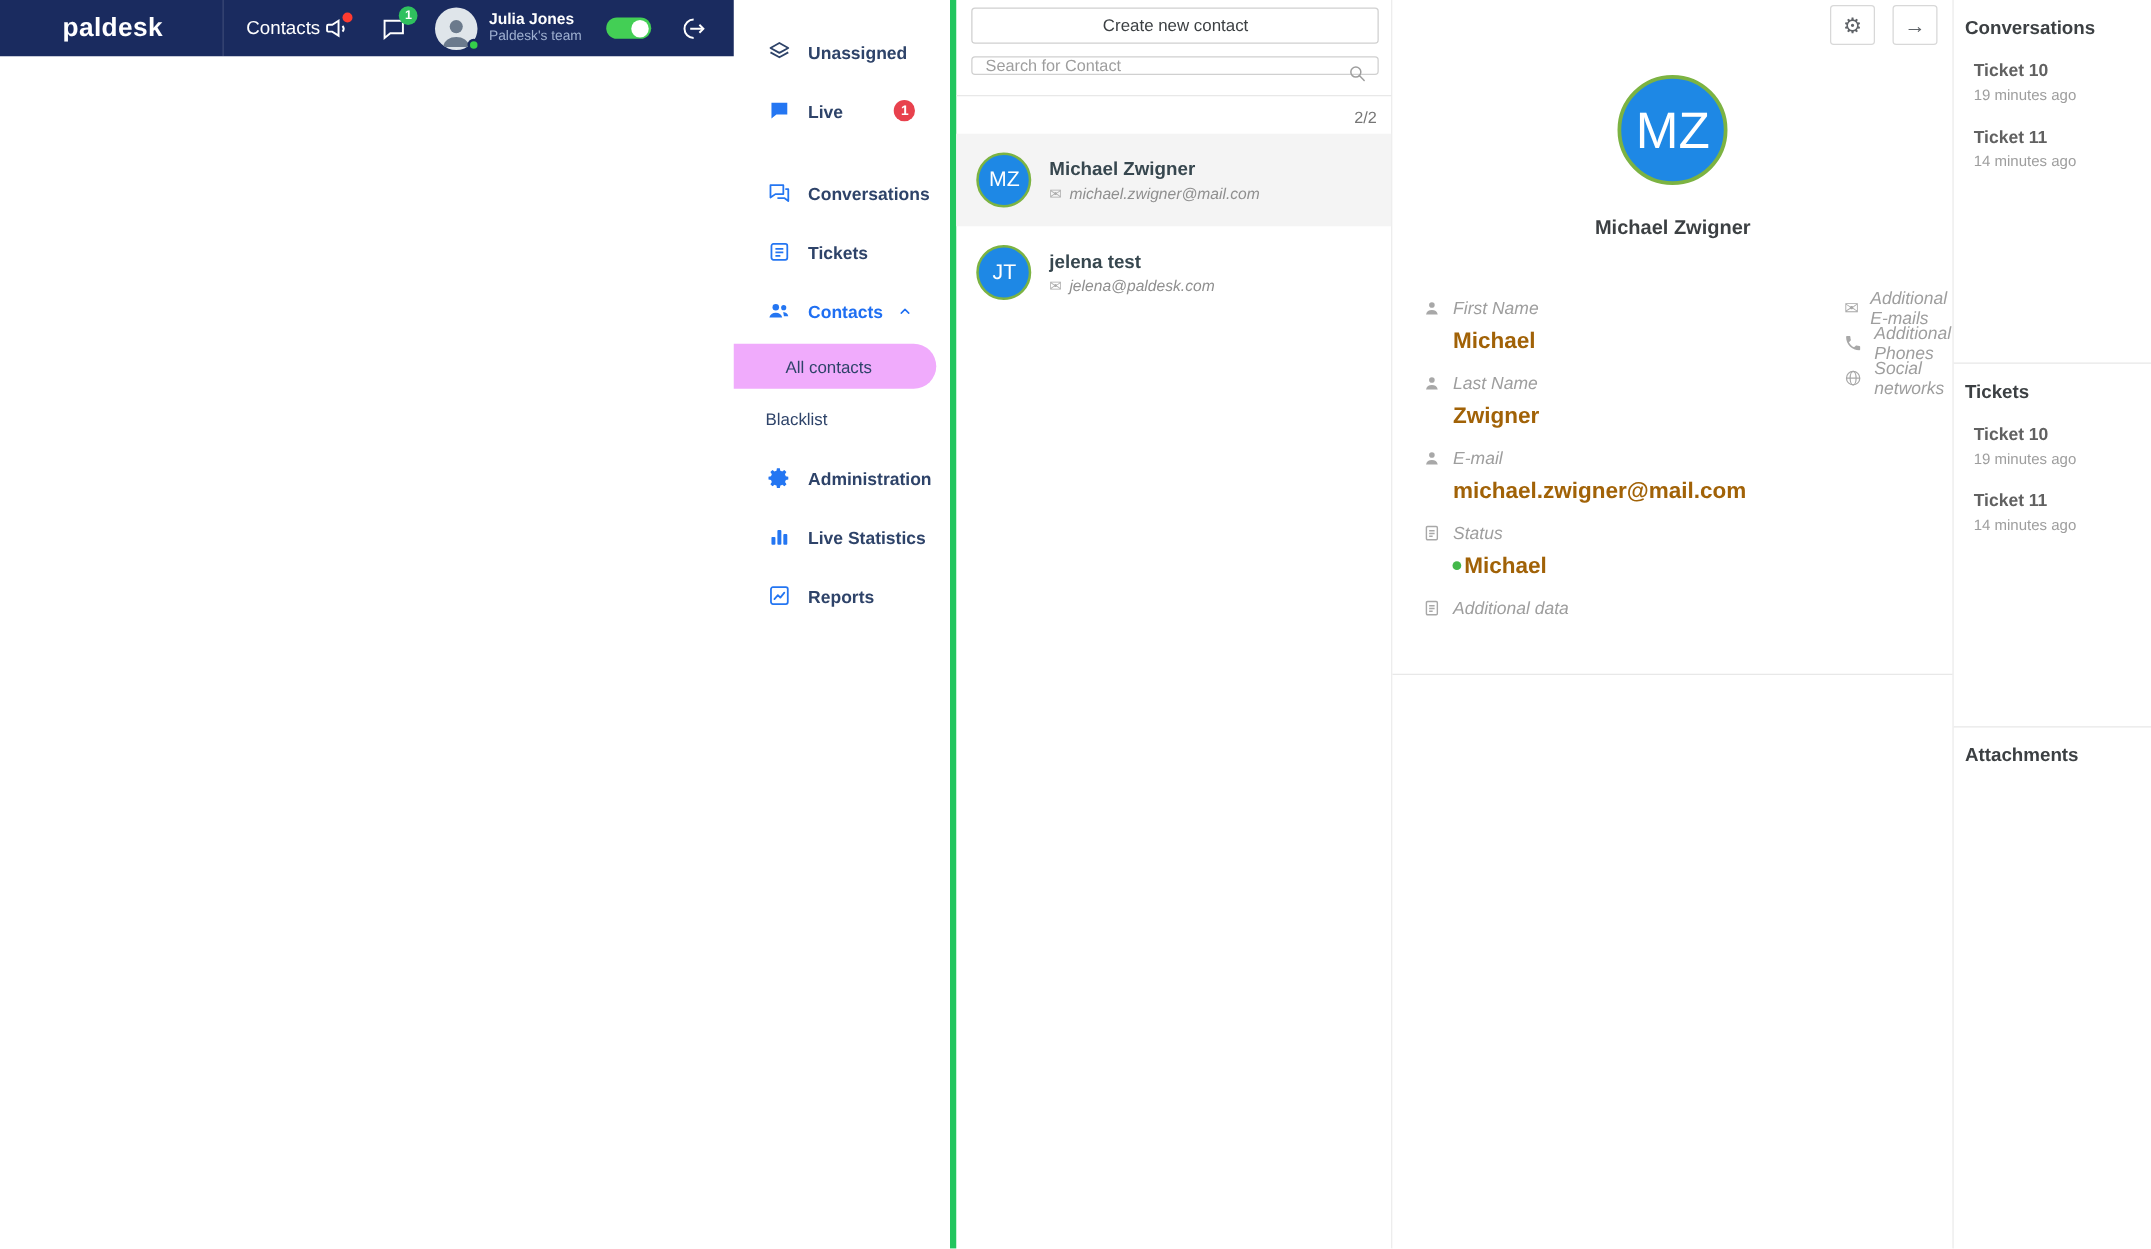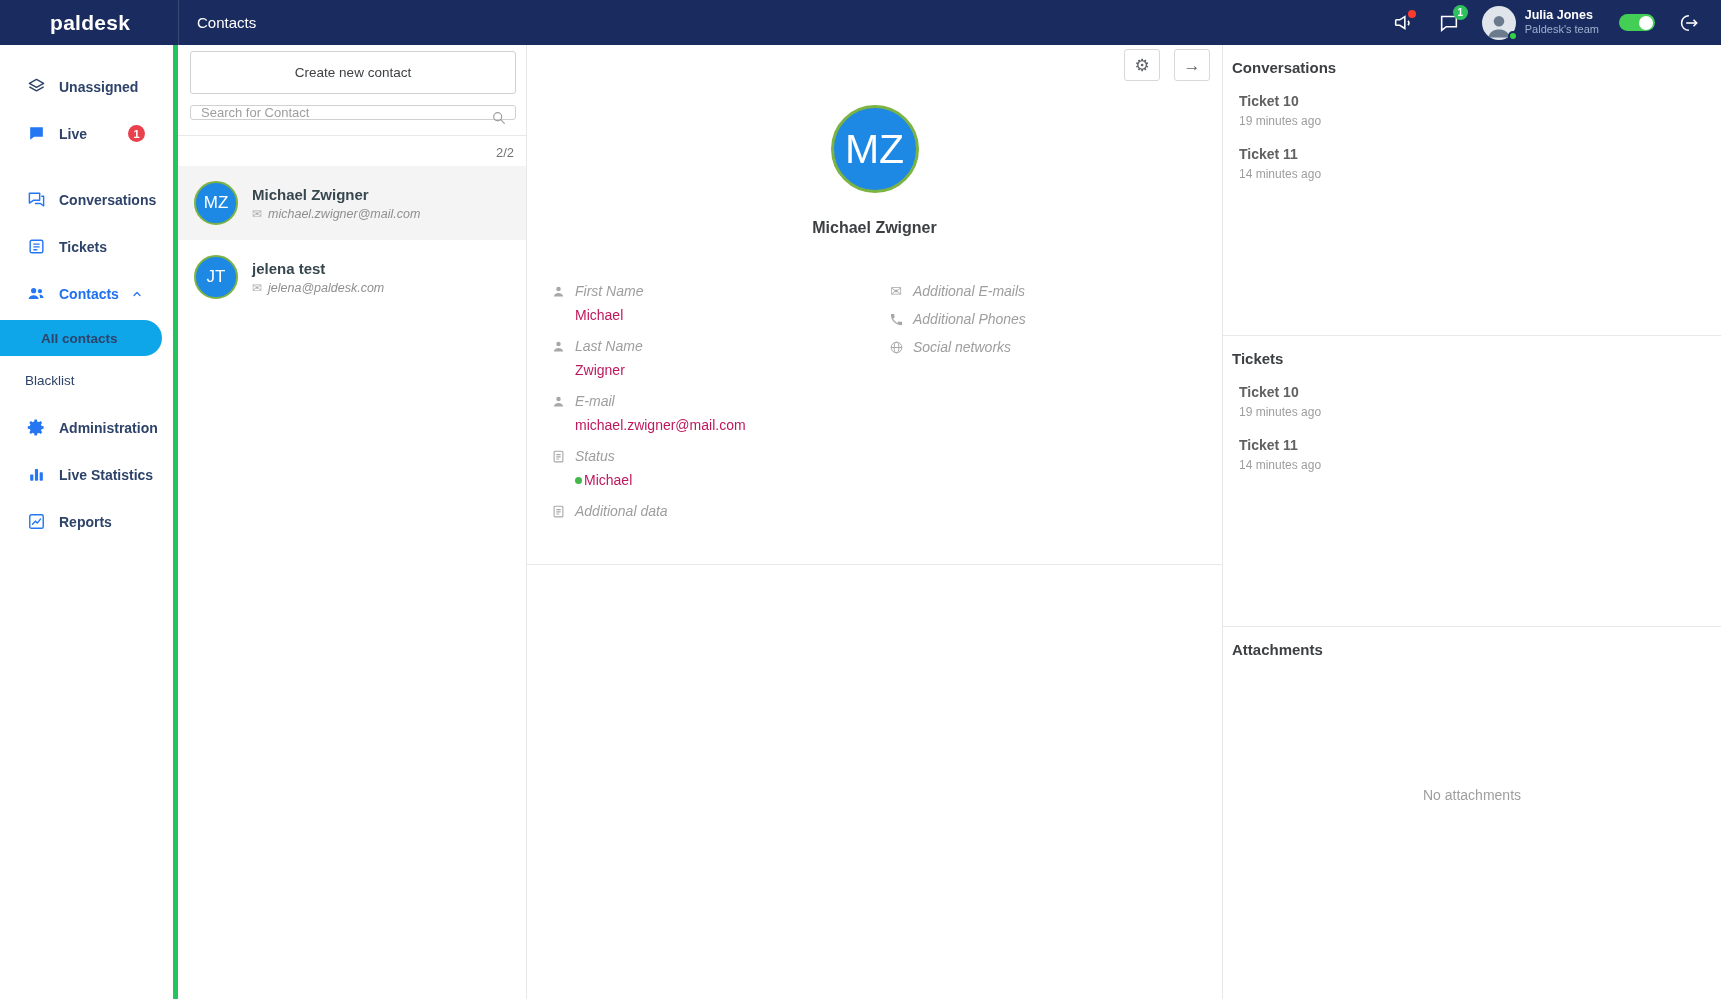--- a/index.html
+++ b/index.html
@@ -1,18 +1,18 @@
 <!DOCTYPE html>
 <html><head>
 <meta charset="utf-8">
 <style>
   * { box-sizing: border-box; margin: 0; padding: 0; }
   html,body { background:#fff; }
   body { font-family: "Liberation Sans", sans-serif; }
-  .app { width:1721px; height:999px; display:flex; flex-direction:column; overflow:hidden; background:#fff; }
+  .app { width:1721px; height:999px; display:flex; flex-direction:row; overflow:hidden; background:#fff; }
 
   
   .navbar { height:45px; background:#1a2b5f; color:#fff; display:flex; align-items:center; flex-shrink:0; }
   .brand { width:178px; padding-left:50px; font-size:21px; font-weight:bold; letter-spacing:.3px; }
   .nav-sep { width:1px; height:45px; background:rgba(255,255,255,.14); }
   .page-title { padding-left:18px; font-size:15px; }
   .nav-right { margin-left:auto; display:flex; align-items:center; gap:20px; padding-right:20px; }
   .nav-ic { position:relative; width:26px; height:26px; display:flex; align-items:center; justify-content:center; cursor:pointer; }
   .nav-ic svg { stroke:#fff; }
   .red-dot { position:absolute; top:0; right:0; width:8px; height:8px; border-radius:50%; background:#ff3b30; }
@@ -32,28 +32,28 @@
 
   
   .sidebar { width:178px; flex-shrink:0; border-right:5px solid #22c55e; display:flex; flex-direction:column; padding-top:18px; }
   .side-item { display:flex; align-items:center; gap:13px; padding-left:26px; height:47px; font-size:14px; font-weight:600; color:#2e4369; cursor:pointer; position:relative; flex-shrink:0; }
   .side-item .s-ic { width:20px; display:flex; justify-content:center; color:#2476f2; }
   .side-item.navy-ic .s-ic { color:#2e4369; }
   .side-item.active { color:#1f6ff2; }
   .gap-after { margin-bottom:19px; }
   .side-badge { position:absolute; right:28px; min-width:17px; height:17px; border-radius:9px; background:#e8414d; color:#fff; font-size:11px; font-weight:bold; display:flex; align-items:center; justify-content:center; padding:0 4px; }
   .chevron { position:absolute; right:30px; display:flex; }
-  .sub-pill { margin-top:3px; height:36px; width:162px; display:flex; align-items:center; padding-left:41px; background:#0ea5e9; border-radius:0 18px 18px 0; font-size:13.5px; color:#2e4369; font-weight:700; cursor:pointer; flex-shrink:0; }
+  .sub-pill { margin-top:3px; height:36px; width:162px; display:flex; align-items:center; padding-left:41px; background:#f0abfc; border-radius:0 18px 18px 0; font-size:13.5px; color:#2e4369; font-weight:400; cursor:pointer; flex-shrink:0; }
   .sub-item { height:48px; display:flex; align-items:center; padding-left:25px; font-size:13.5px; color:#2e4369; font-weight:500; cursor:pointer; flex-shrink:0; }
   .side-footer { margin-top:auto; border-top:1px solid #eceff1; padding-bottom:81px; }
 
   
   .contact-panel { width:349px; flex-shrink:0; border-right:1px solid #e8e8e8; display:flex; flex-direction:column; }
   .cp-top { padding:6px 10px 14px 12px; border-bottom:1px solid #e8e8e8; }
-  .create-btn { width:100%; height:43px; background:#fff; border:1px solid #d0d0d0; border-radius:3px; font-size:13.5px; color:#3c4043; font-family:inherit; cursor:pointer; }
+  .create-btn { width:100%; height:29px; background:#fff; border:1px solid #d0d0d0; border-radius:3px; font-size:13.5px; color:#3c4043; font-family:inherit; cursor:pointer; }
   .search-wrap { position:relative; margin-top:9px; }
   .search-input { width:100%; height:15px; border:1px solid #d0d0d0; border-radius:3px; padding:0 32px 0 10px; font-size:13px; color:#555; font-family:inherit; outline:none; }
   .search-input::placeholder { color:#9e9e9e; }
   .search-ic { position:absolute; right:9px; top:7px; color:#9e9e9e; }
   .counter-row { text-align:right; padding:9px 12px 6px 0; font-size:13px; color:#757575; }
   .c-item { display:flex; align-items:center; gap:14px; padding:15px 16px; cursor:pointer; }
   .c-item.selected { background:#f4f4f4; }
   .c-avatar { width:44px; height:44px; border-radius:50%; background:#1e88e5; border:2px solid #7cb342; color:#fff; font-size:17px; font-weight:300; display:flex; align-items:center; justify-content:center; flex-shrink:0; }
   .c-name { font-size:15px; font-weight:bold; color:#37474f; }
   .c-email { display:flex; align-items:center; gap:6px; margin-top:4px; font-size:12.5px; color:#8f8f8f; font-style:italic; }
@@ -68,21 +68,21 @@
   .arrow-glyph { font-size:17px; font-weight:bold; line-height:1; }
   .profile { display:flex; flex-direction:column; align-items:center; }
   .big-avatar { width:88px; height:88px; border-radius:50%; background:#1e88e5; border:3px solid #7cb342; color:#fff; font-size:41px; font-weight:300; display:flex; align-items:center; justify-content:center; margin-top:24px; }
   .profile-name { margin-top:26px; font-size:16px; font-weight:bold; color:#3c4043; }
   .fields { display:flex; padding-top:44px; padding-bottom:30px; }
   .col-left { width:361px; padding-left:23px; }
   .col-right { flex:1; }
   .field { margin-bottom:13px; }
   .f-label { display:flex; align-items:center; gap:9px; height:20px; font-size:14px; font-style:italic; color:#9e9e9e; }
   .f-label .f-ic { width:16px; display:flex; justify-content:center; color:#a8a8a8; font-style:normal; }
-  .f-value { margin-left:25px; margin-top:6px; font-size:14px; color:#be185d; display:flex; align-items:center; }
+  .f-value { margin-left:25px; margin-top:6px; font-size:18px; color:#a16207; display:flex; align-items:center;font-weight:bold; }
   .green-dot { display:inline-block; width:7px; height:7px; border-radius:50%; background:#43b84a; margin-right:2px; }
   .r-field { margin-bottom:8px; }
   .glyph { font-style:normal; font-size:14px; line-height:1; }
 
   
   .right-panel { width:498px; flex-shrink:0; display:flex; flex-direction:column; background:#fff; }
   .rp-section { border-bottom:1px solid #e8e8e8; height:291px; overflow:hidden; }
   .rp-section.last { border-bottom:none; flex:1; height:auto; display:flex; flex-direction:column; }
   .rp-header { padding:14px 0 8px 9px; font-size:15px; font-weight:bold; color:#3c4043; }
   .rp-item { padding:9px 0 9px 16px; cursor:pointer; }

